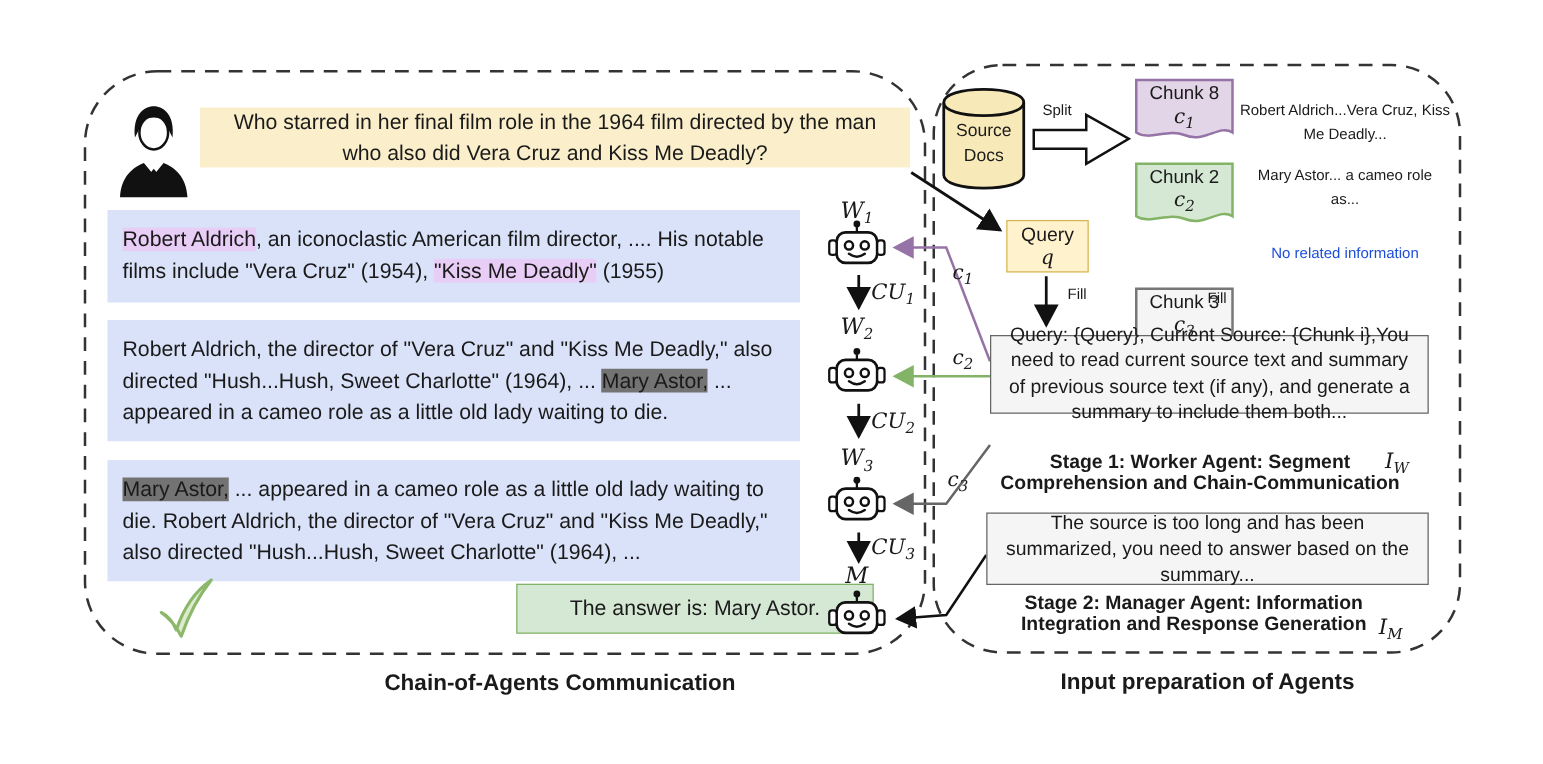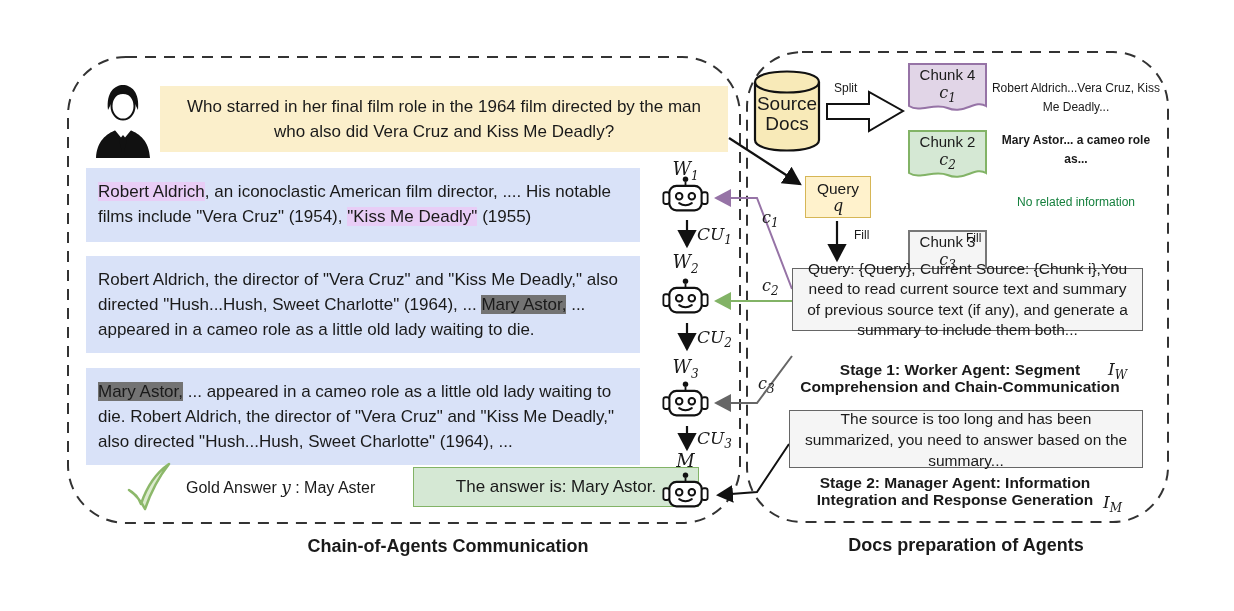--- a/index.html
+++ b/index.html
@@ -19,29 +19,29 @@
   .math sub{font-size:12px;font-style:italic;}
   .mi{font-family:"DejaVu Serif",serif;font-style:italic;}
   .agent-label{width:47px;text-align:center;}
   .cu-label{font-size:17px;}
   .c-label{font-size:16px;}
   .gold-line{font-size:16px;white-space:nowrap;}
   .chunk{width:81px;height:58px;}
   .chunk .title{position:absolute;left:0;top:4px;width:100%;text-align:center;font-size:15px;}
   .chunk .cvar{position:absolute;left:0;top:21px;width:100%;text-align:center;font-size:16px;}
   .note{font-size:12px;line-height:19px;text-align:center;}
-  .note-red{color:#15803d;}
+  .note-red{color:#1d4ed8;}
   .query-box{background:#FFF2CC;border:1.6px solid #D6B656;text-align:center;box-sizing:border-box;
              font-size:15.5px;line-height:18px;padding-top:3px;}
   .prompt-box{background:#F5F5F5;border:1.5px solid #666;box-sizing:border-box;display:flex;
               align-items:center;justify-content:center;text-align:center;font-size:15.5px;
               line-height:20.5px;padding:2px 8px;}
   .stage-label{font-weight:bold;font-size:15.5px;line-height:17px;text-align:center;}
   .small-label{font-size:12px;}
-  .cyl-text{position:absolute;left:0;top:24px;width:100%;text-align:center;font-size:19px;line-height:20px;}
+  .cyl-text{position:absolute;left:0;top:24px;width:100%;text-align:center;font-size:14px;line-height:20px;}
 </style>
 </head>
 <body>
 
 <div id="canvas">
 
   <svg class="overlay" width="1234" height="611" viewBox="0 0 1234 611">
     <defs>
       <marker id="mb" markerWidth="10" markerHeight="10" refX="7.5" refY="4.5" orient="auto">
         <path d="M0,0 L8.5,4.5 L0,9 Z" fill="#111"></path>
@@ -82,39 +82,36 @@
     <svg width="58" height="74" viewBox="0 0 58 74">
       <path d="M14,26 C12,8 21,1 29,1 C37,1 46,8 44,26 L41,20 C38,13 34,11 29,11 C24,11 20,13 17,20 Z" fill="#111"></path>
       <ellipse cx="29" cy="22" rx="11.5" ry="13.5" fill="#fff" stroke="#111" stroke-width="2"></ellipse>
       <path d="M15,21 C15,13 21,8 29,8 C37,8 43,13 43,21 C41,13 36,10 29,10 C22,10 17,13 15,21 Z" fill="#111"></path>
       <path d="M2,74 C3,57 12,50 22,46 L29,52 L36,46 C46,50 55,57 56,74 Z" fill="#111"></path>
       <path d="M20,45 L29,56 L38,45 L35,43 L29,48 L23,43 Z" fill="#fff"></path>
       <path d="M29,51 L33,56 L30,68 L28,68 L25,56 Z" fill="#111"></path>
     </svg>
   </div>
 
-  <div class="abs question-box" style="left:160px;top:86px;width:568px;height:66px;">
+  <div class="abs question-box" style="left:160px;top:86px;width:568px;height:48px;">
     <span>Who starred in her final film role in the 1964 film directed by the man who also did Vera Cruz and Kiss Me Deadly?</span>
   </div>
 
   <div class="abs passage" style="left:86px;top:168px;width:554px;min-height:74px;"><span class="hl-purple">Robert Aldrich</span><span>, an iconoclastic American film director, .... His notable films include "Vera Cruz" (1954), </span><span class="hl-purple">"Kiss Me Deadly"</span><span> (1955)</span></div>
 
   <div class="abs passage" style="left:86px;top:256px;width:554px;min-height:88px;"><span>Robert Aldrich, the director of "Vera Cruz" and "Kiss Me Deadly," also directed "Hush...Hush, Sweet Charlotte" (1964), ... </span><span class="hl-green">Mary Astor,</span><span> ... appeared in a cameo role as a little old lady waiting to die.</span></div>
 
   <div class="abs passage" style="left:86px;top:368px;width:554px;min-height:85px;"><span class="hl-green">Mary Astor,</span><span> ... appeared in a cameo role as a little old lady waiting to die. Robert Aldrich, the director of "Vera Cruz" and "Kiss Me Deadly," also directed "Hush...Hush, Sweet Charlotte" (1964), ...</span></div>
 
   <div class="abs" style="left:124px;top:461px;width:54px;height:50px;">
     <svg width="54" height="50" viewBox="0 0 54 50">
       <path d="M5,29 Q13,33 17,43 Q26,16 45,3 Q30,22 21,48 Q15,36 5,29 Z" fill="#DCEBCE" stroke="#8CB86A" stroke-width="2.5" stroke-linejoin="round"></path>
     </svg>
   </div>
 
-  <div class="abs gold-line" style="left:186px;top:477px;">
-    <span>Gold Answer </span><span class="mi" style="font-size:17px;"><span class="mi">y</span></span><span> : May Aster</span>
-  </div>
 
   <div class="abs answer-box" style="left:413px;top:467px;width:286px;height:40px;">
     <span>The answer is: Mary Astor.</span>
   </div>
 
   <div class="abs panel-caption" style="left:278px;top:536px;width:340px;">Chain-of-Agents Communication</div>
 
   <div class="abs agent-label math" style="left:662px;top:158px;"><span class="mi">W</span><sub>1</sub></div>
   <div class="abs agent-label math" style="left:662px;top:251px;"><span class="mi">W</span><sub>2</sub></div>
   <div class="abs agent-label math" style="left:662px;top:356px;"><span class="mi">W</span><sub>3</sub></div>
@@ -177,40 +174,40 @@
     <div class="cyl-text" style="white-space:pre-line;">Source
 Docs</div>
   </div>
 
   <div class="abs small-label" style="left:834px;top:81px;">Split</div>
 
   <div class="abs chunk" style="left:907px;top:62px;">
     <svg width="81" height="58" viewBox="0 0 81 58">
       <path d="M2,2 L79,2 L79,44 C68,37 57,53 40.5,46 C27,40.5 13,51 2,44 Z" fill="#E1D5E7" stroke="#9673A6" stroke-width="2"></path>
     </svg>
-    <div class="title">Chunk 4</div>
+    <div class="title">Chunk 8</div>
     <div class="cvar math"><span class="mi">c</span><sub>1</sub></div>
   </div>
   <div class="abs chunk" style="left:907px;top:129px;">
     <svg width="81" height="58" viewBox="0 0 81 58">
       <path d="M2,2 L79,2 L79,44 C68,37 57,53 40.5,46 C27,40.5 13,51 2,44 Z" fill="#D5E8D4" stroke="#82B366" stroke-width="2"></path>
     </svg>
     <div class="title">Chunk 2</div>
     <div class="cvar math"><span class="mi">c</span><sub>2</sub></div>
   </div>
   <div class="abs chunk" style="left:907px;top:185px;margin-top:44px;">
     <svg width="81" height="58" viewBox="0 0 81 58">
       <path d="M2,2 L79,2 L79,44 C68,37 57,53 40.5,46 C27,40.5 13,51 2,44 Z" fill="#F5F5F5" stroke="#777" stroke-width="2"></path>
     </svg>
     <div class="title">Chunk 3</div>
     <div class="cvar math"><span class="mi">c</span><sub>3</sub></div>
   </div>
 
   <div class="abs note" style="left:988px;top:79px;width:176px;">Robert Aldrich...Vera Cruz, Kiss Me Deadly...</div>
-  <div class="abs note" style="left:998px;top:131px;width:156px;font-weight:bold;">Mary Astor... a cameo role as...</div>
+  <div class="abs note" style="left:998px;top:131px;width:156px;">Mary Astor... a cameo role as...</div>
   <div class="abs note note-red" style="left:988px;top:193px;width:176px;">No related information</div>
 
   <div class="abs query-box" style="left:805px;top:176px;width:66px;height:42px;">
     <div>Query</div>
     <div class="math" style="font-size:16px;line-height:16px;"><span class="mi">q</span></div>
   </div>
 
   <div class="abs small-label" style="left:854px;top:228px;">Fill</div>
   <div class="abs small-label" style="left:966px;top:231px;">Fill</div>
 
@@ -219,15 +216,15 @@
   </div>
   <div class="abs stage-label" style="left:795px;top:361px;width:330px;">Stage 1: Worker Agent: Segment Comprehension and Chain-Communication</div>
   <div class="abs math" style="left:1108px;top:359px;font-size:17px;"><span class="mi">I</span><sub>W</sub></div>
 
   <div class="abs prompt-box" style="left:789px;top:410px;width:354px;height:58px;line-height:21px;">
     <span>The source is too long and has been summarized, you need to answer based on the summary...</span>
   </div>
   <div class="abs stage-label" style="left:790px;top:474px;width:330px;">Stage 2: Manager Agent: Information Integration and Response Generation</div>
   <div class="abs math" style="left:1103px;top:492px;font-size:17px;"><span class="mi">I</span><sub>M</sub></div>
 
-  <div class="abs panel-caption" style="left:810px;top:535px;width:312px;">Docs preparation of Agents</div>
+  <div class="abs panel-caption" style="left:810px;top:535px;width:312px;">Input preparation of Agents</div>
 
 </div>
 
 </body></html>

